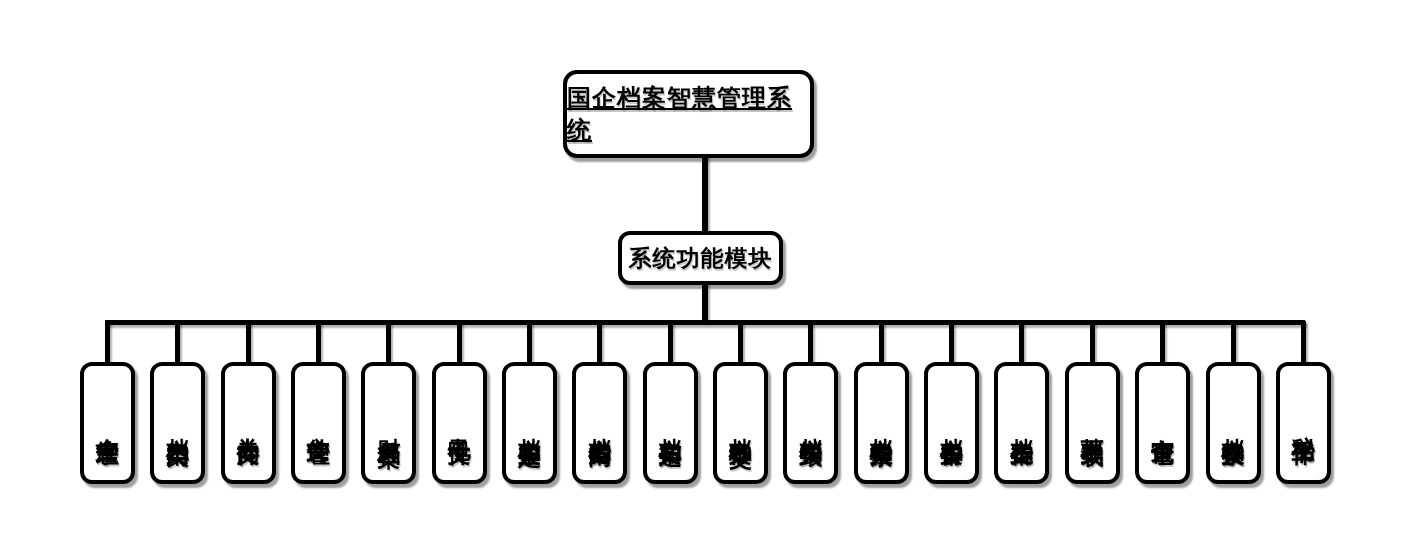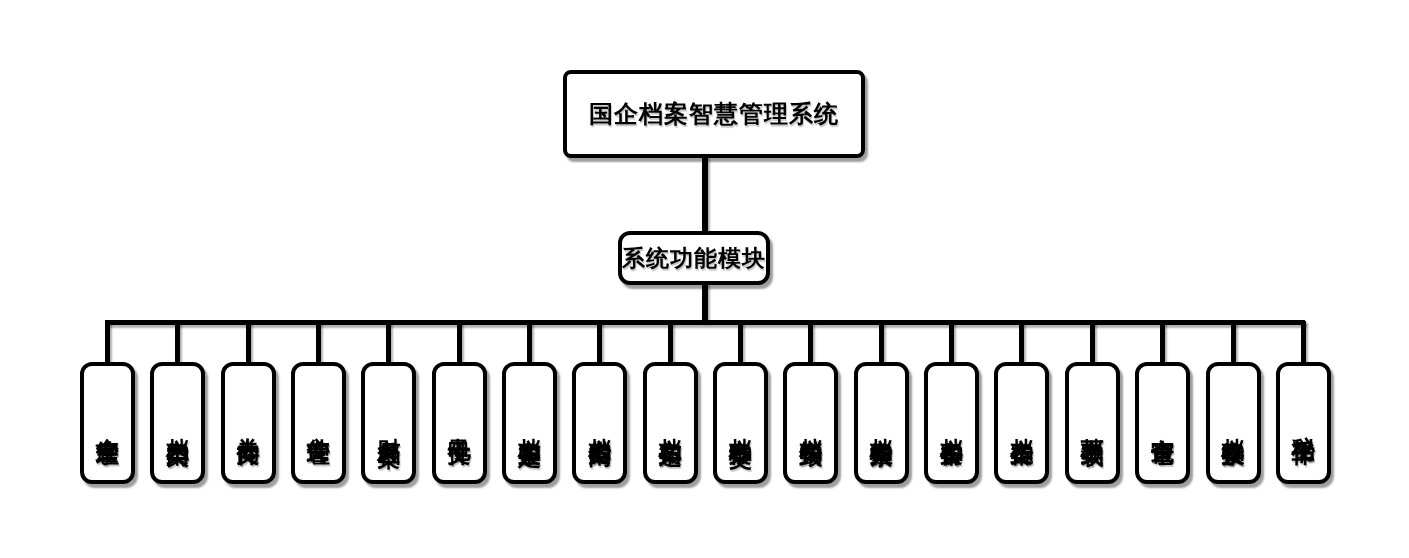--- a/index.html
+++ b/index.html
@@ -17,30 +17,31 @@
     background: #ffffff;
     border: 4px solid #000000;
     display: flex;
     align-items: center;
     justify-content: center;
     box-shadow: 3px 4px 2px rgba(0,0,0,0.38);
     color: #000000;
   }
   .root-box {
     left: 563px; top: 70px;
-    width: 302px; height: 88px;
-    border-radius: 8px;
+    width: 251px; height: 88px;
+    border-radius: 14px;
     font-size: 24px;
     font-weight: bold;
     letter-spacing: 1px;
     text-shadow: 1px 2px 1px rgba(0,0,0,0.22);
+    text-decoration: underline;
   }
   .mid-box {
     left: 618px; top: 231px;
-    width: 152px; height: 54px;
+    width: 165px; height: 54px;
     border-radius: 12px;
     font-size: 23px;
     font-weight: bold;
     letter-spacing: 1px;
     text-shadow: 1px 2px 1px rgba(0,0,0,0.22);
   }
   .vline {
     position: absolute;
     width: 6px;
     background: #000000;

